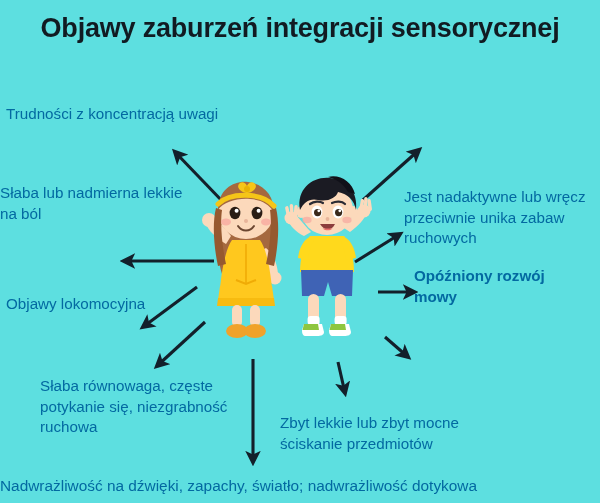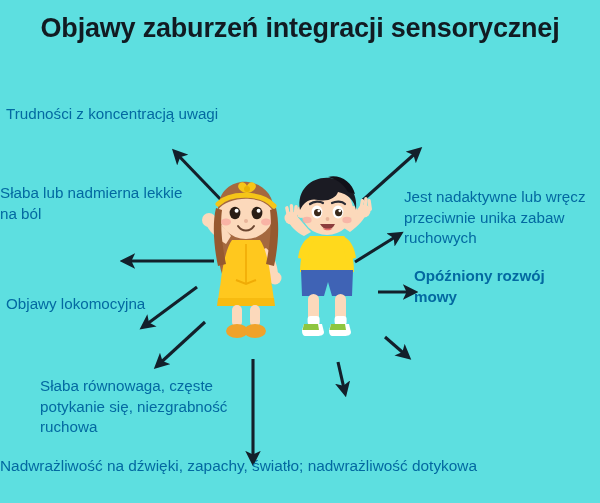--- a/index.html
+++ b/index.html
@@ -38,21 +38,21 @@
   
   #lbl-concentration { left: 6px;  top: 104px; width: 224px; }
   #lbl-pain          { left: 0px;  top: 183px; width: 196px; }
   #lbl-motion        { left: 6px;  top: 294px; width: 148px; }
   #lbl-balance       { left: 0px;  top: 376px; width: 240px; margin-left: 40px; }
   #lbl-reading       { left: 292px; top: 109px; width: 268px; }
   #lbl-hyper         { left: 404px; top: 171px; width: 192px; margin-top: 16px; }
   #lbl-speech        { left: 414px; top: 266px; width: 172px; font-weight: bold; }
   #lbl-food          { left: 410px; top: 348px; width: 182px; }
   #lbl-grip          { left: 280px; top: 413px; width: 244px; }
-  #lbl-sensitivity   { left: 0px;  top: 456px; width: 600px; font-size: 15.4px;}
+  #lbl-sensitivity   { left: 0px;  top: 476px; width: 600px; font-size: 15.4px;}
 
   #arrows { position: absolute; left: 0; top: 0; }
   #kids   { position: absolute; left: 196px; top: 168px; }
 </style>
 </head>
 <body>
 
 <div id="poster">
 
   <div id="title">Objawy zaburzeń integracji sensorycznej</div>
@@ -210,16 +210,17 @@
   <div class="label" id="lbl-motion">Objawy lokomocyjna</div>
 
   <div class="label" id="lbl-balance">Słaba równowaga, częste potykanie się, niezgrabność ruchowa</div>
 
 
   <div class="label" id="lbl-hyper">Jest nadaktywne lub wręcz przeciwnie unika zabaw ruchowych</div>
 
   <div class="label" id="lbl-speech">Opóźniony rozwój mowy</div>
 
 
+  <div class="label" id="lbl-grip">Zbyt lekkie lub zbyt mocne ściskanie przedmiotów</div>
 
   <div class="label" id="lbl-sensitivity">Nadwrażliwość na dźwięki, zapachy, światło; nadwrażliwość dotykowa</div>
 
 </div>
 
 </body></html>

